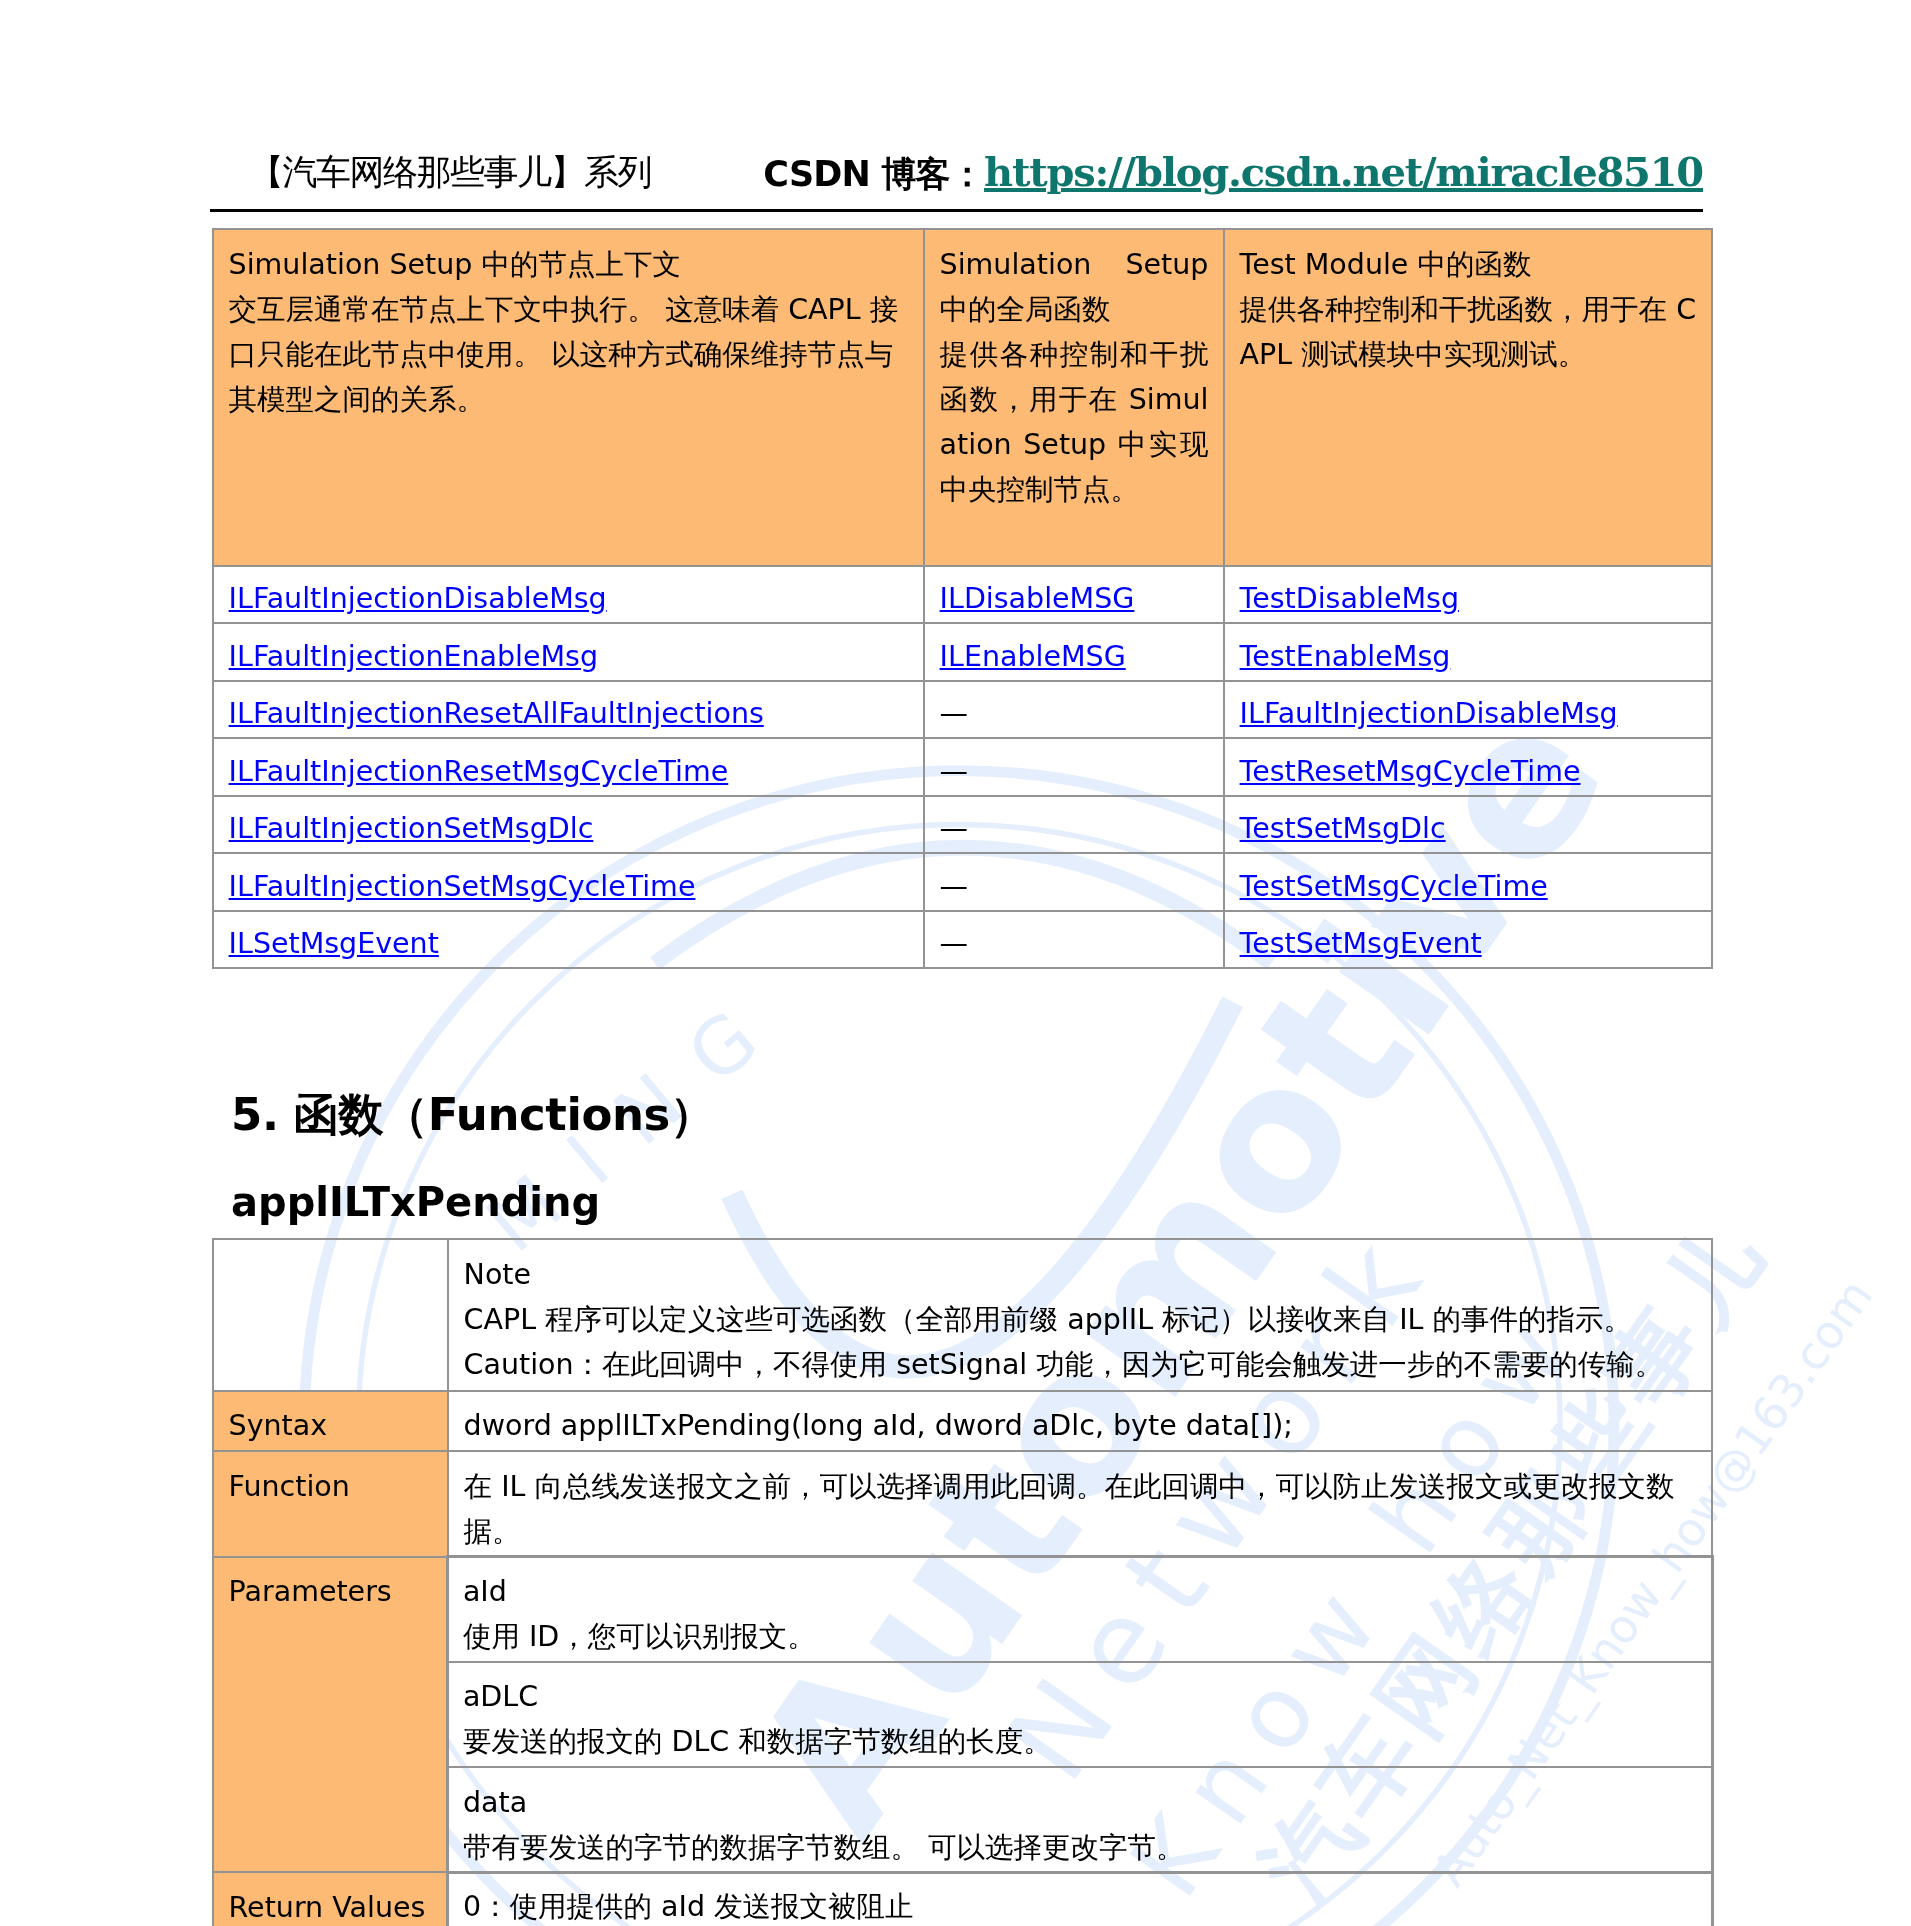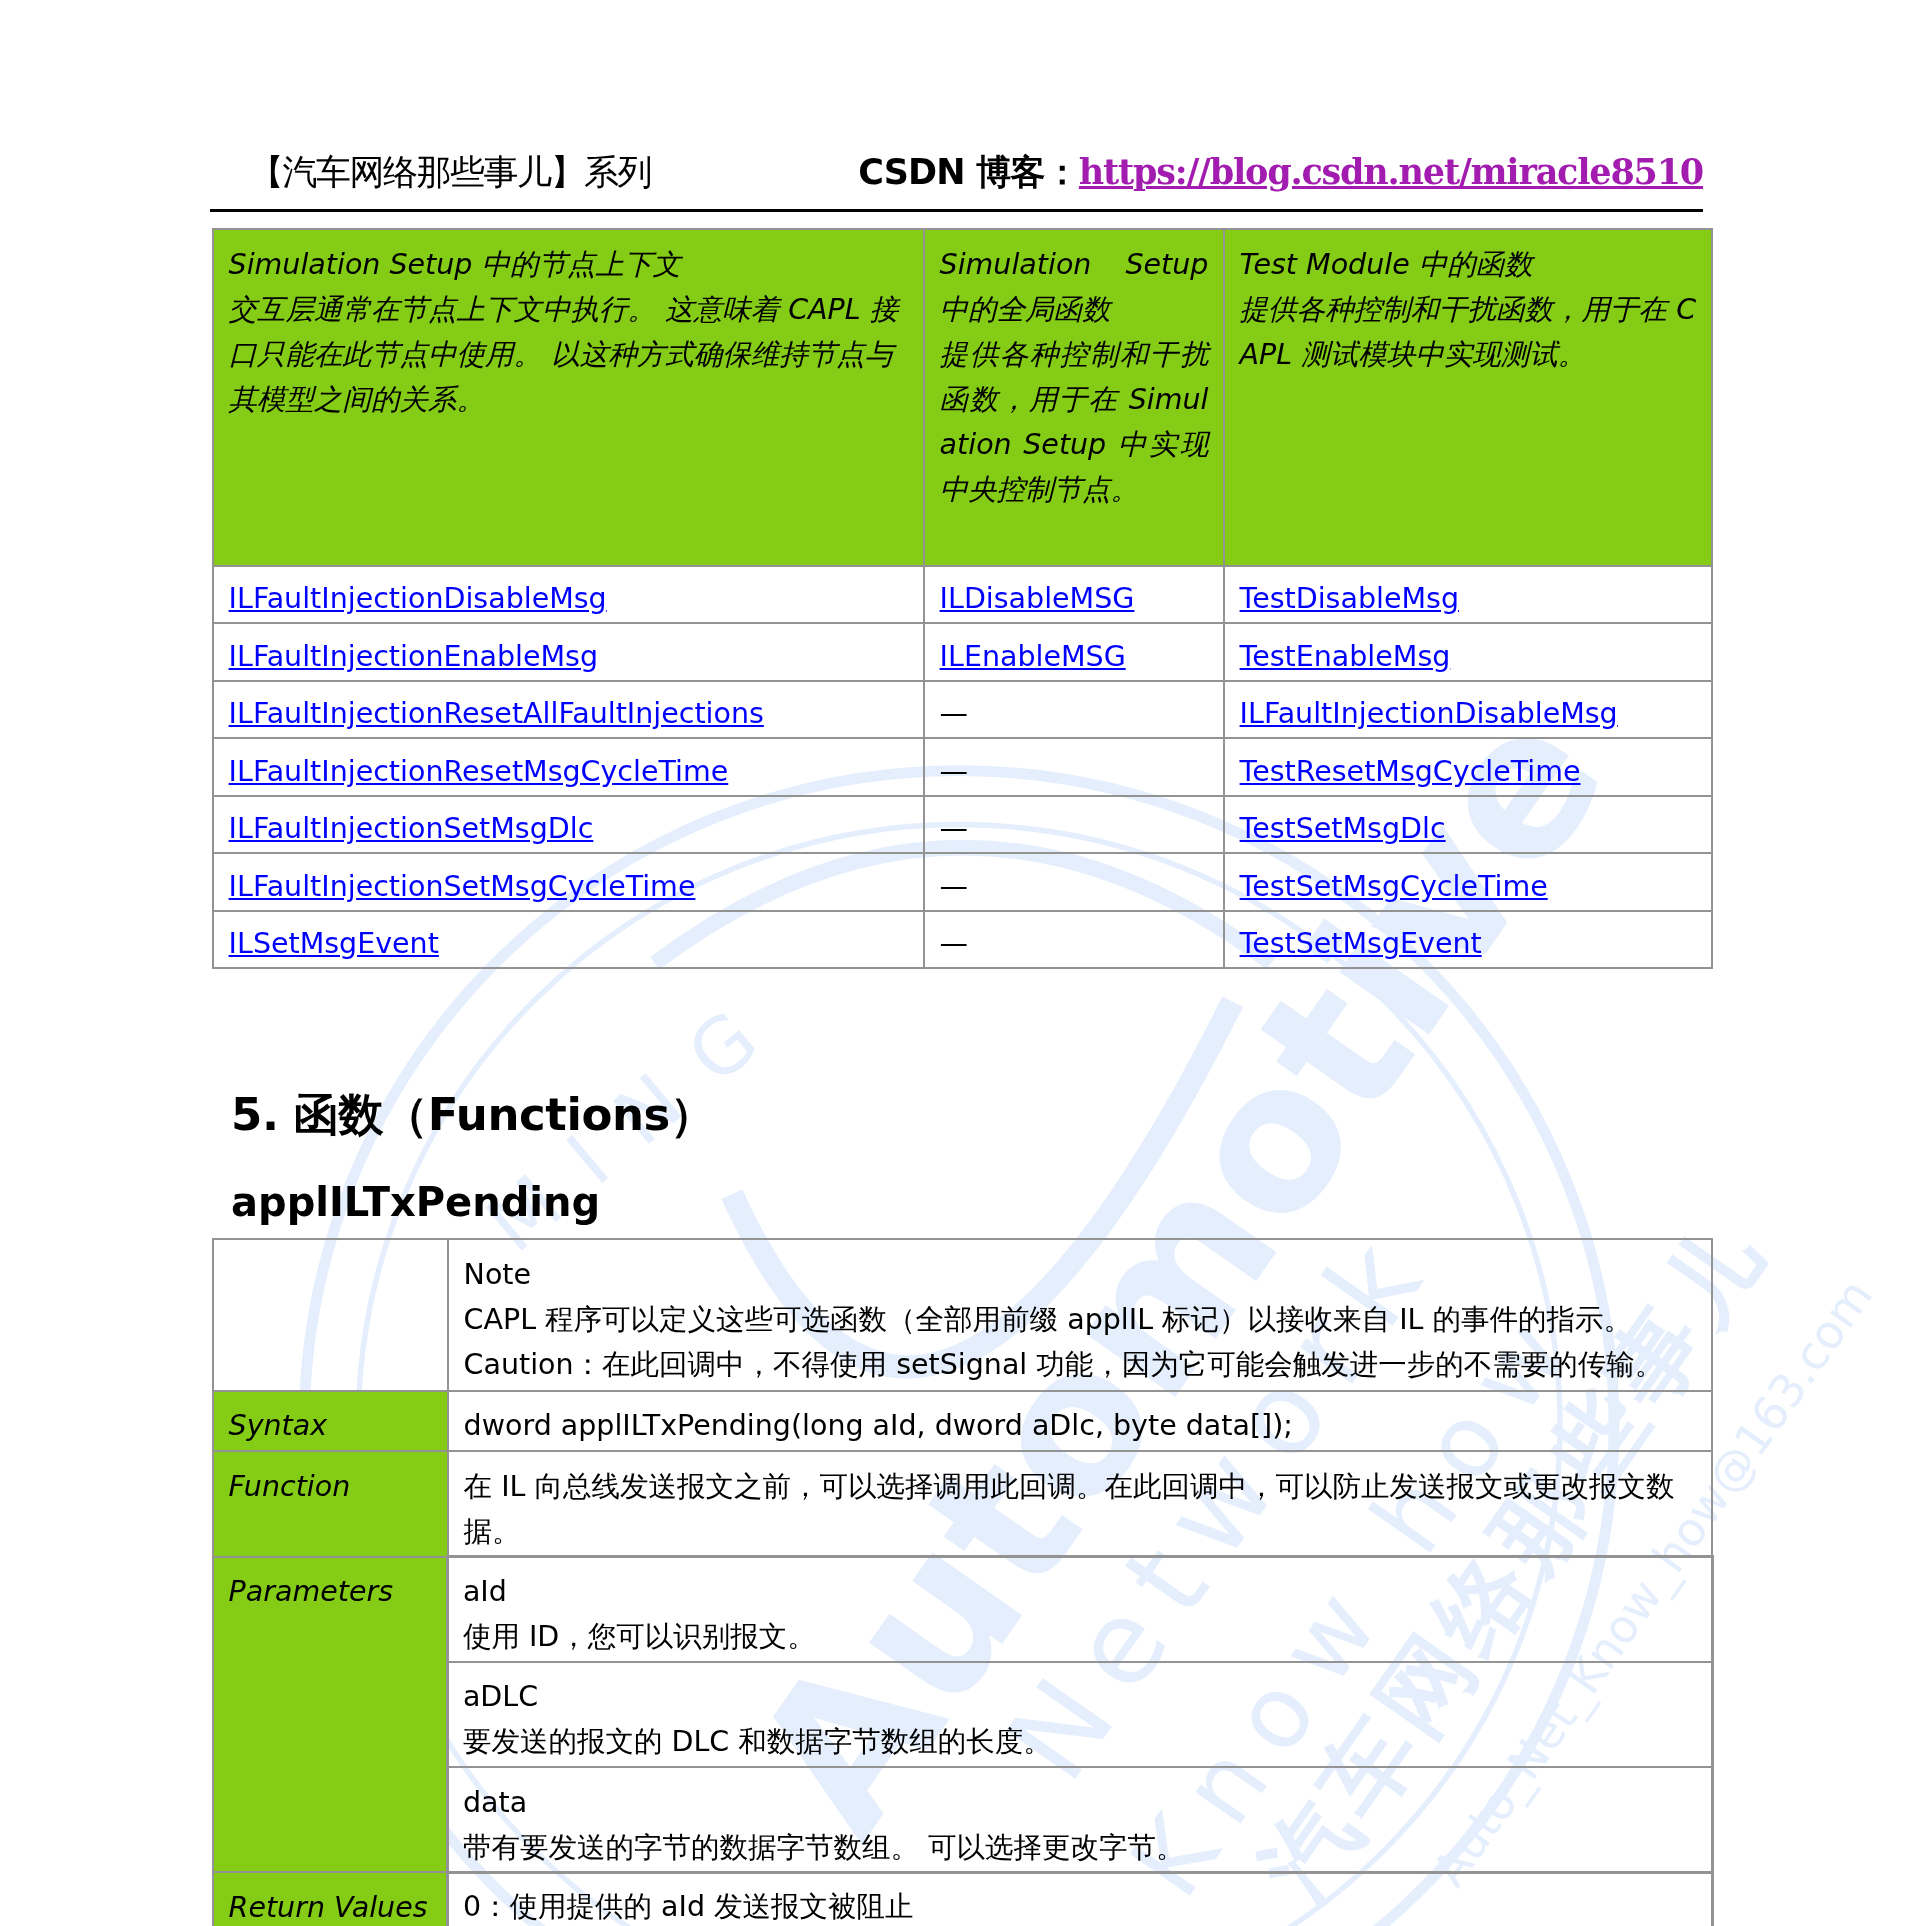--- a/index.html
+++ b/index.html
@@ -13,37 +13,37 @@
   }
   .series-title {
     position: absolute; left: 39px; top: 7.7px; font-size: 35px; line-height: 42px;
     font-family: "DejaVu Sans", sans-serif; letter-spacing: -1.5px;
   }
   .blog-area {
     position: absolute; right: 0; top: 7.7px; font-size: 35px; line-height: 42px; white-space: nowrap;
   }
   .blog-label { font-weight: bold; font-family: "DejaVu Sans", sans-serif; letter-spacing: -0.8px; }
   .blog-link {
-    color: #a21caf; text-decoration: underline; font-weight: bold;
-    font-family: "DejaVu Serif", "Liberation Serif", serif; font-size: 35px; letter-spacing: -1.2px;
+    color: #0f766e; text-decoration: underline; font-weight: bold;
+    font-family: "DejaVu Serif", "Liberation Serif", serif; font-size: 40px; letter-spacing: -1.2px;
   }
   .header-rule {
     position: absolute; left: 210px; top: 209px; width: 1493px; height: 2.7px; background: #000;
   }
 
   
   table.grid {
     position: absolute; border-collapse: collapse; table-layout: fixed;
     font-size: 28.5px; line-height: 45px;
   }
   table.grid td {
     border: 2.7px solid #939393; vertical-align: top;
     padding: 11.6px 14.6px 0 14.6px; word-break: break-all;
   }
-  .shade { background: #84cc16; font-style: italic; }
+  .shade { background: #fdba74; }
   .link { color: #0000ff; text-decoration: underline; }
   .dash { display: inline-block; }
 
   #top-table { left: 212px; top: 228px; width: 1499px; }
   #top-table td.hdr { height: 323px; }
   #top-table td.lnk { height: 47px; padding-top: 8.5px; padding-bottom: 0; vertical-align: middle; margin-top: 32px; }
   .justify { text-align: justify; text-align-last: left; }
 
   .h1 {
     position: absolute; left: 231px; top: 1086px; font-size: 45px; font-weight: bold;

